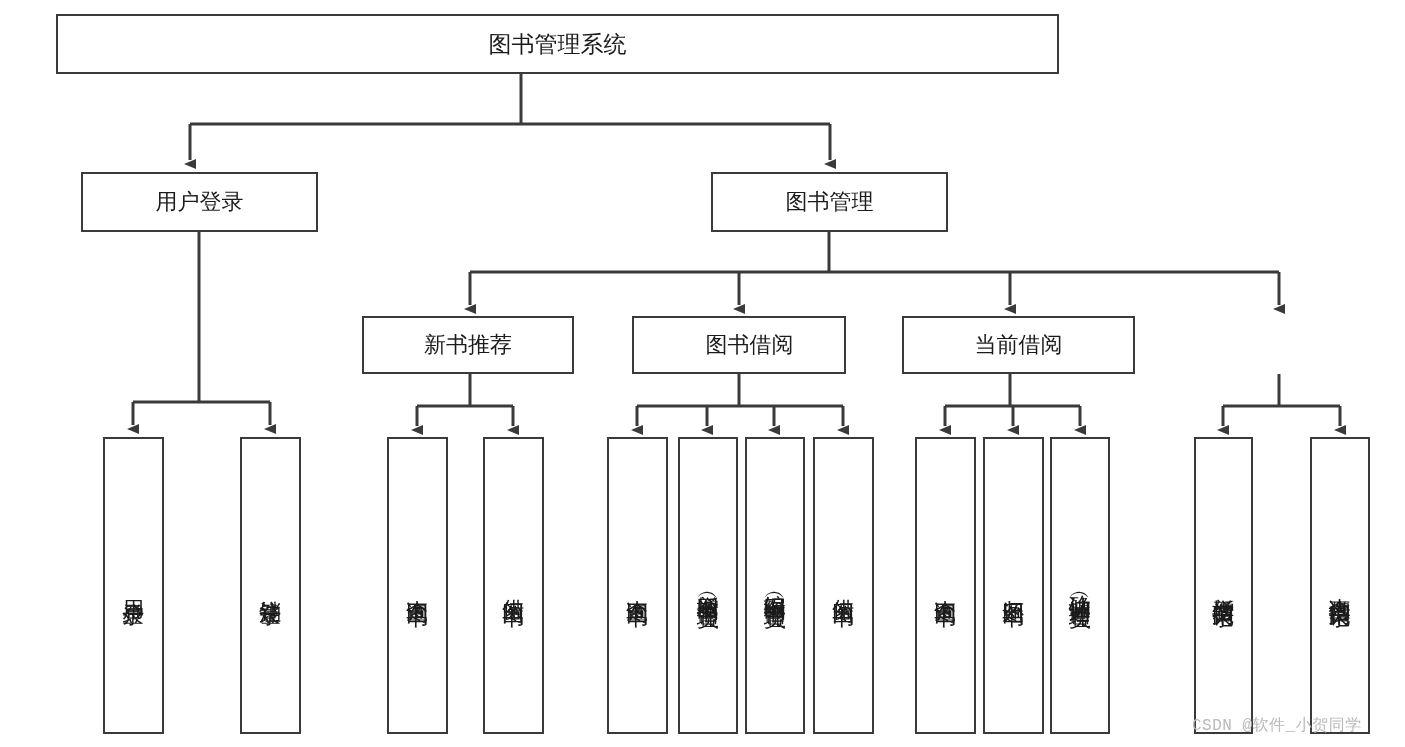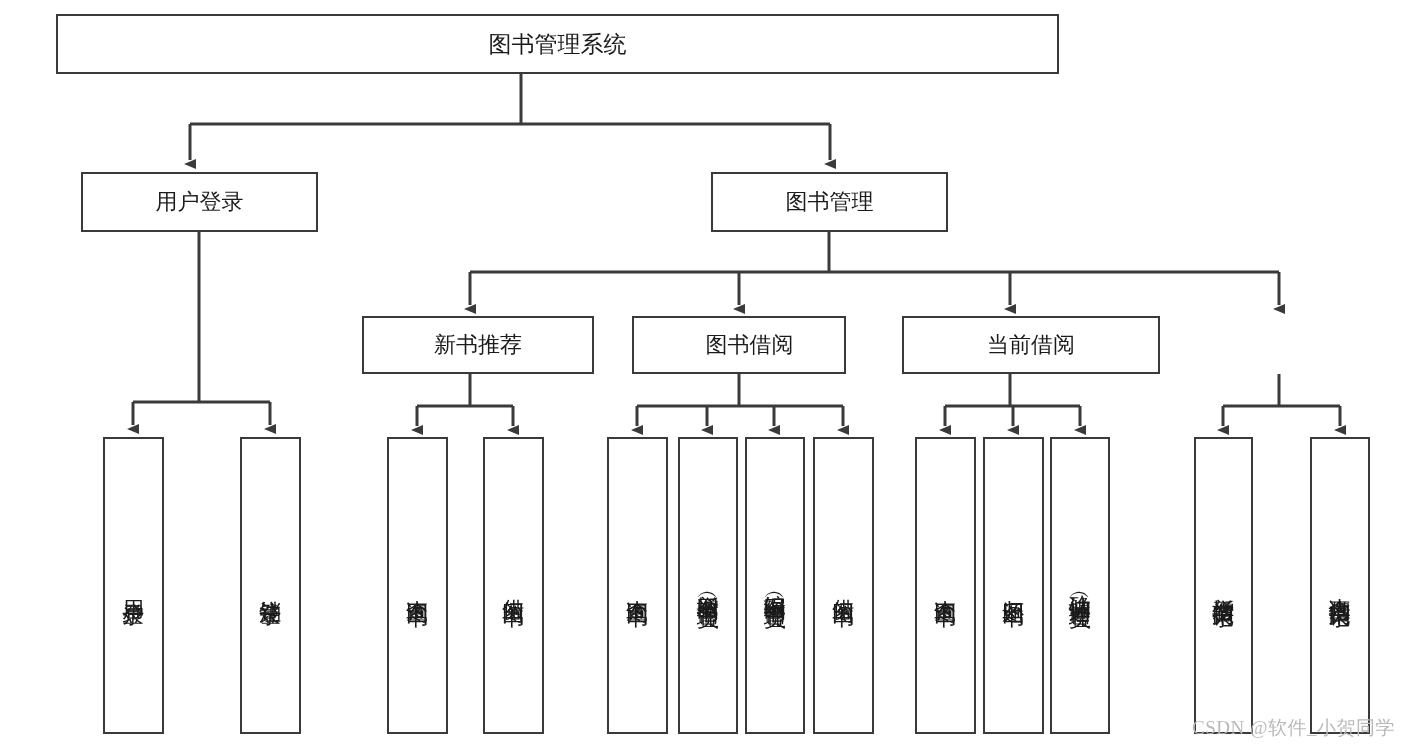--- a/index.html
+++ b/index.html
@@ -44,26 +44,26 @@
     line-height:1.06;
     letter-spacing:2px;
     white-space:nowrap;
     max-height:286px;
   }
   .node.v.tall .lbl{max-height:292px;}
 
   .watermark{
     position:absolute;
     left:1192px;top:715px;
-    font-size:19px;
+    font-size:16px;
     color:#b9b9b9;
     letter-spacing:0.5px;
     white-space:nowrap;
     z-index:5;
-    font-family:Liberation Serif, serif;
+    font-family:Liberation Mono, monospace;
   }
 </style>
 </head>
 <body>
 
 <div id="canvas">
 
   <svg class="lines" viewBox="0 0 1405 747">
     <defs>
       <marker id="arrow" markerWidth="10" markerHeight="12" refX="1" refY="6" orient="auto" markerUnits="userSpaceOnUse">
@@ -118,27 +118,27 @@
     <span class="lbl">图书管理系统</span>
   </div>
 
   <div class="node h" style="left:81px;top:172px;width:237px;height:60px;">
     <span class="lbl">用户登录</span>
   </div>
   <div class="node h" style="left:711px;top:172px;width:237px;height:60px;">
     <span class="lbl">图书管理</span>
   </div>
 
-  <div class="node h" style="left:362px;top:316px;width:232px;height:58px;">
+  <div class="node h" style="left:362px;top:316px;width:212px;height:58px;">
     <span class="lbl">新书推荐</span>
   </div>
   <div class="node h" style="left:632px;top:316px;width:214px;height:58px;padding-left:21px;">
     <span class="lbl">图书借阅</span>
   </div>
-  <div class="node h" style="left:902px;top:316px;width:258px;height:58px;">
+  <div class="node h" style="left:902px;top:316px;width:233px;height:58px;">
     <span class="lbl">当前借阅</span>
   </div>
 
   <div class="node v" style="left:103px;top:437px;width:61px;height:297px;">
     <span class="lbl">用户登录</span>
   </div>
   <div class="node v" style="left:240px;top:437px;width:61px;height:297px;">
     <span class="lbl">注销登录</span>
   </div>
 

